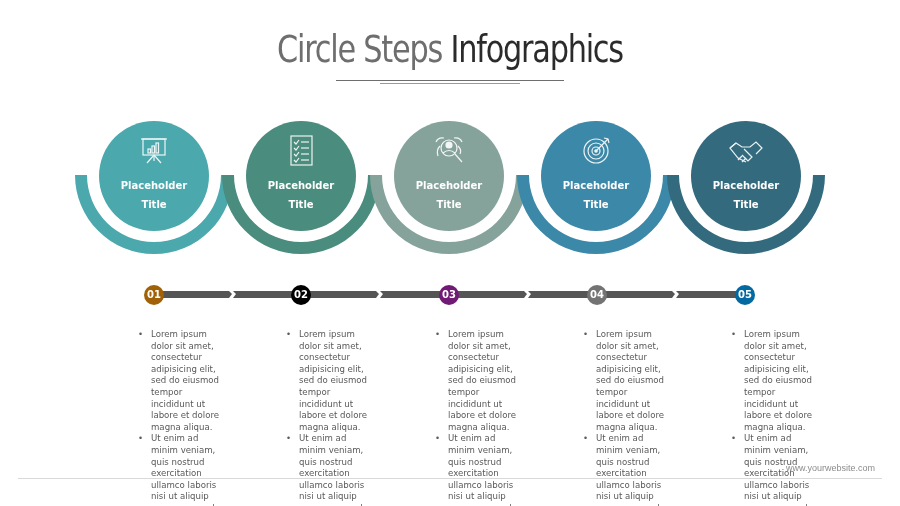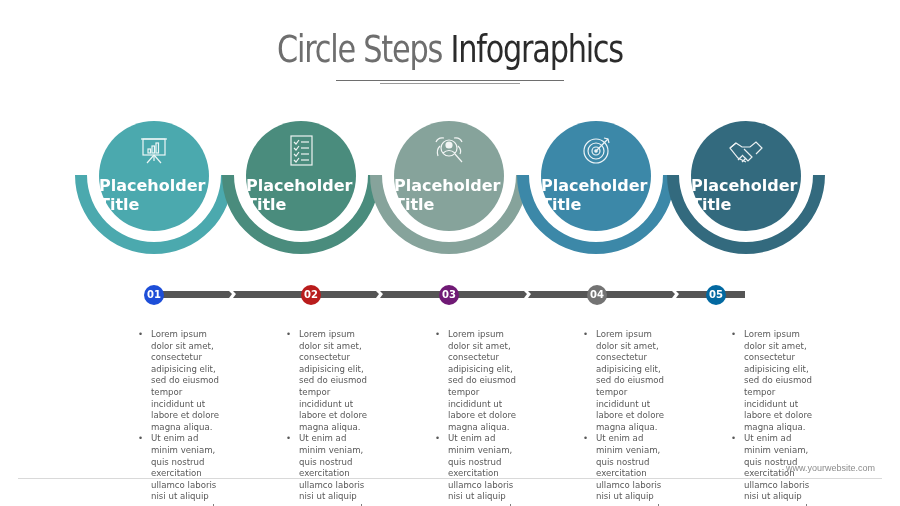--- a/index.html
+++ b/index.html
@@ -3,21 +3,21 @@
 <meta charset="utf-8">
 <style>
   html, body { margin:0; padding:0; }
   body { width:900px; height:506px; background:#ffffff; position:relative; overflow:hidden; font-family:"Liberation Sans", sans-serif; }
   .title { position:absolute; top:28px; left:0; width:900px; text-align:center; font-family:"DejaVu Sans", sans-serif; font-size:37px; letter-spacing:-1.5px; transform:scaleX(0.82); transform-origin:center; }
   .title .t1 { color:#6e6e6e; }
   .title .t2 { color:#2b2b2b; }
   .underline1 { position:absolute; top:80px; left:336px; width:228px; height:1px; background:#6e6e6e; }
   .underline2 { position:absolute; top:83px; left:380px; width:140px; height:1px; background:#9a9a9a; }
   svg.main { position:absolute; left:0; top:0; }
-  .step-label { position:absolute; width:110px; color:#ffffff; font-family:"DejaVu Sans", sans-serif; font-weight:bold; font-size:16px; line-height:19px; }
+  .step-label { position:absolute; width:110px; text-align:center; color:#ffffff; font-family:"DejaVu Sans", sans-serif; font-weight:bold; font-size:10px; line-height:19px; }
   .num { position:absolute; top:285px; width:20px; height:20px; border-radius:50%; color:#fff; font-size:10px; font-weight:bold; text-align:center; line-height:20px; font-family:"DejaVu Sans", sans-serif; }
   .col { position:absolute; top:311px; width:118px; font-family:"DejaVu Sans", sans-serif; font-size:8.6px; line-height:11.6px; color:#595959; }
   .col ul { margin:18px; padding:0 0 0 13px; list-style:none; }
   .col li { position:relative; }
   .col li::before { content:"\2022"; position:absolute; left:-13px; top:0; color:#595959; }
   .footer-line { position:absolute; top:478px; left:18px; width:864px; height:1px; background:#d9d9d9; }
   .footer-left { position:absolute; top:486px; left:26px; font-size:9px; color:#8c8c8c;margin-top:31px; }
   .footer-left b { color:#595959; font-weight:normal; }
   .footer-right { position:absolute; top:463px; right:25px; font-size:9px; color:#8c8c8c; }
 </style>
@@ -125,25 +125,25 @@
 </div>
 <div class="step-label" style="left:541px;top:176px;">
   <div>Placeholder</div>
   <div>Title</div>
 </div>
 <div class="step-label" style="left:691px;top:176px;">
   <div>Placeholder</div>
   <div>Title</div>
 </div>
 
-<div class="num" style="left:144px;background:#1d4ed8;">01</div>
-<div class="num" style="left:301px;background:#b91c1c;">02</div>
+<div class="num" style="left:144px;background:#a16207;">01</div>
+<div class="num" style="left:291px;background:#000000;">02</div>
 <div class="num" style="left:439px;background:#701a75;">03</div>
 <div class="num" style="left:587px;background:#737373;">04</div>
-<div class="num" style="left:706px;background:#0369a1;">05</div>
+<div class="num" style="left:735px;background:#0369a1;">05</div>
 
 <div class="col" style="left:120px;">
   <ul>
     <li>Lorem ipsum dolor sit amet, consectetur adipisicing elit, sed do eiusmod tempor incididunt ut labore et dolore magna aliqua.</li>
     <li>Ut enim ad minim veniam, quis nostrud exercitation ullamco laboris nisi ut aliquip ex ea commodo  consequat.</li>
   </ul>
 </div>
 <div class="col" style="left:268px;">
   <ul>
     <li>Lorem ipsum dolor sit amet, consectetur adipisicing elit, sed do eiusmod tempor incididunt ut labore et dolore magna aliqua.</li>

